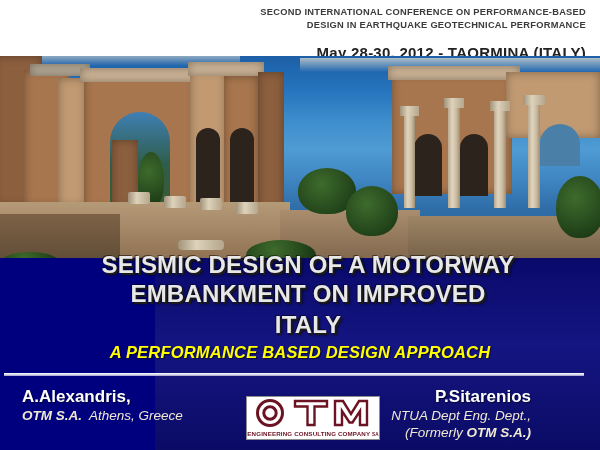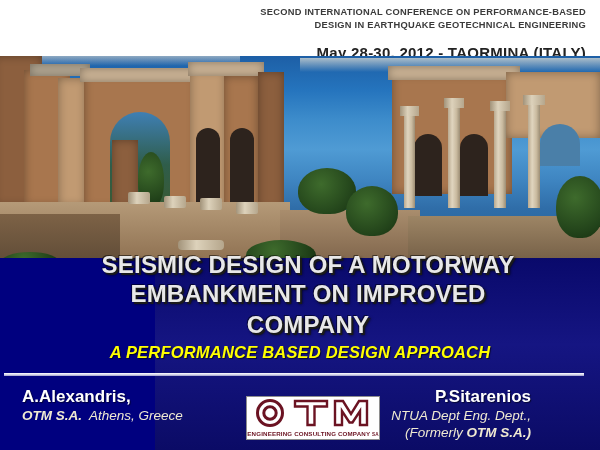--- a/index.html
+++ b/index.html
@@ -247,21 +247,21 @@
   }
   #otm-tagline .sa { font-size: 4.6px; }
 </style>
 </head>
 <body>
 
 <div id="slide">
 
   <div id="conf-header">
     <div class="conf-line" id="conf-line-1">SECOND INTERNATIONAL CONFERENCE ON PERFORMANCE-BASED</div>
-    <div class="conf-line" id="conf-line-2">DESIGN IN EARTHQUAKE GEOTECHNICAL ENGINEERING</div>
+    <div class="conf-line" id="conf-line-2">DESIGN IN EARTHQUAKE GEOTECHNICAL PERFORMANCE</div>
     <div id="conf-date">May 28-30, 2012 - TAORMINA (ITALY)</div>
   </div>
 
   <div id="photo">
     <div class="sky-sea"></div>
     <div class="coast"></div>
     <div class="coast2"></div>
 
     <div class="stone dk" style="left:-6px;top:0px;width:48px;height:150px;"></div>
     <div class="stone" style="left:24px;top:14px;width:46px;height:136px;"></div>
@@ -318,21 +318,21 @@
 
   <div id="blue-panel">
     <div class="band-right"></div>
     <div class="band-sheen"></div>
     <div class="band-left"></div>
   </div>
 
   <div id="title-block">
     <div class="title-line" id="title-line-1">SEISMIC DESIGN OF A MOTORWAY</div>
     <div class="title-line" id="title-line-2">EMBANKMENT ON IMPROVED</div>
-    <div class="title-line" id="title-line-3">COMPANY</div>
+    <div class="title-line" id="title-line-3">ITALY</div>
     <div id="subtitle">A PERFORMANCE BASED DESIGN APPROACH</div>
   </div>
 
   <div id="divider"></div>
 
   <div id="authors">
 
     <div id="author-left">
       <div class="author-name">A.Alexandris,</div>
       <div class="author-aff"><b>OTM S.A.</b>&nbsp; <span>Athens, Greece</span></div>

